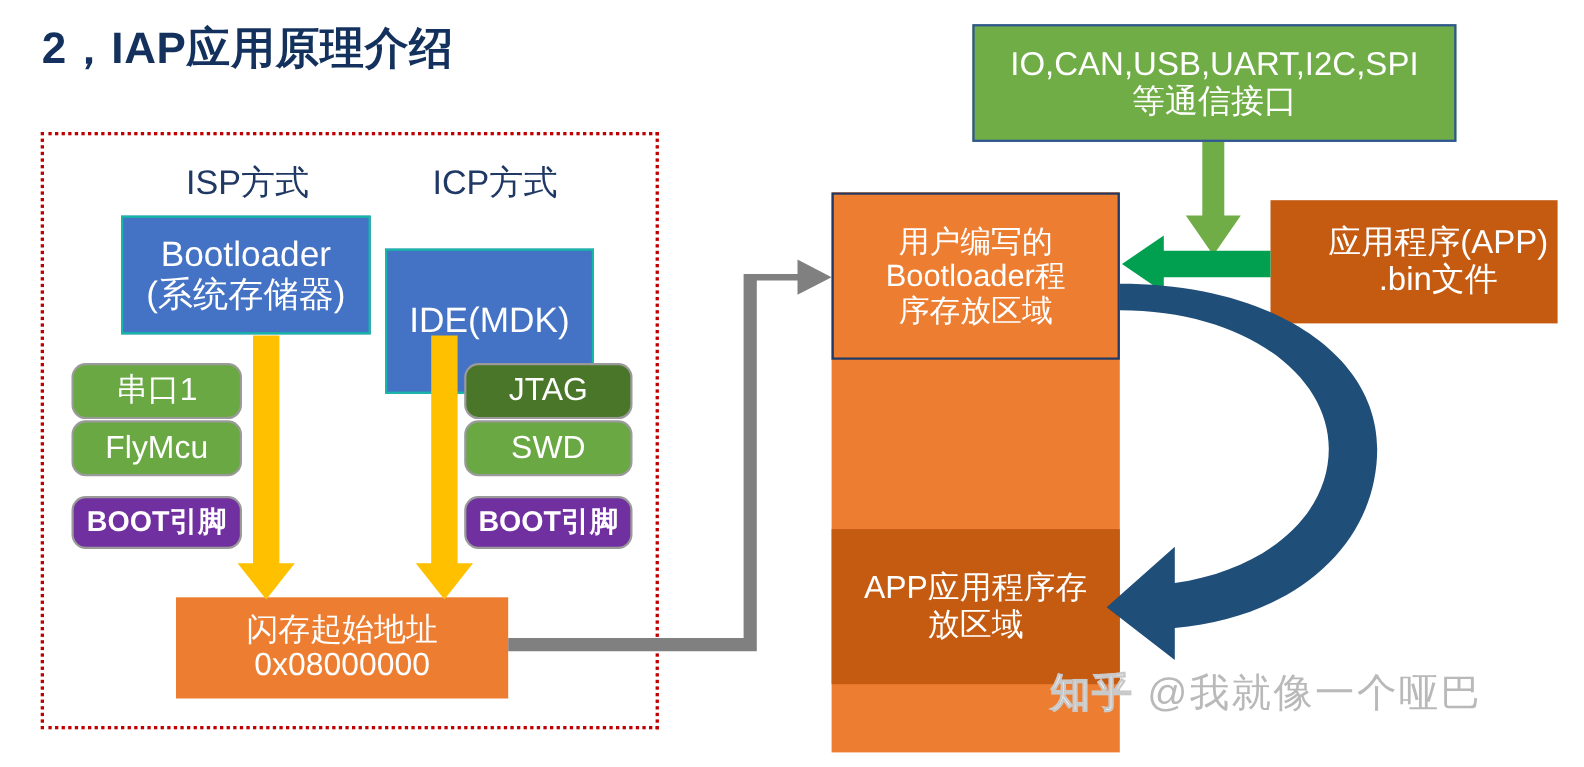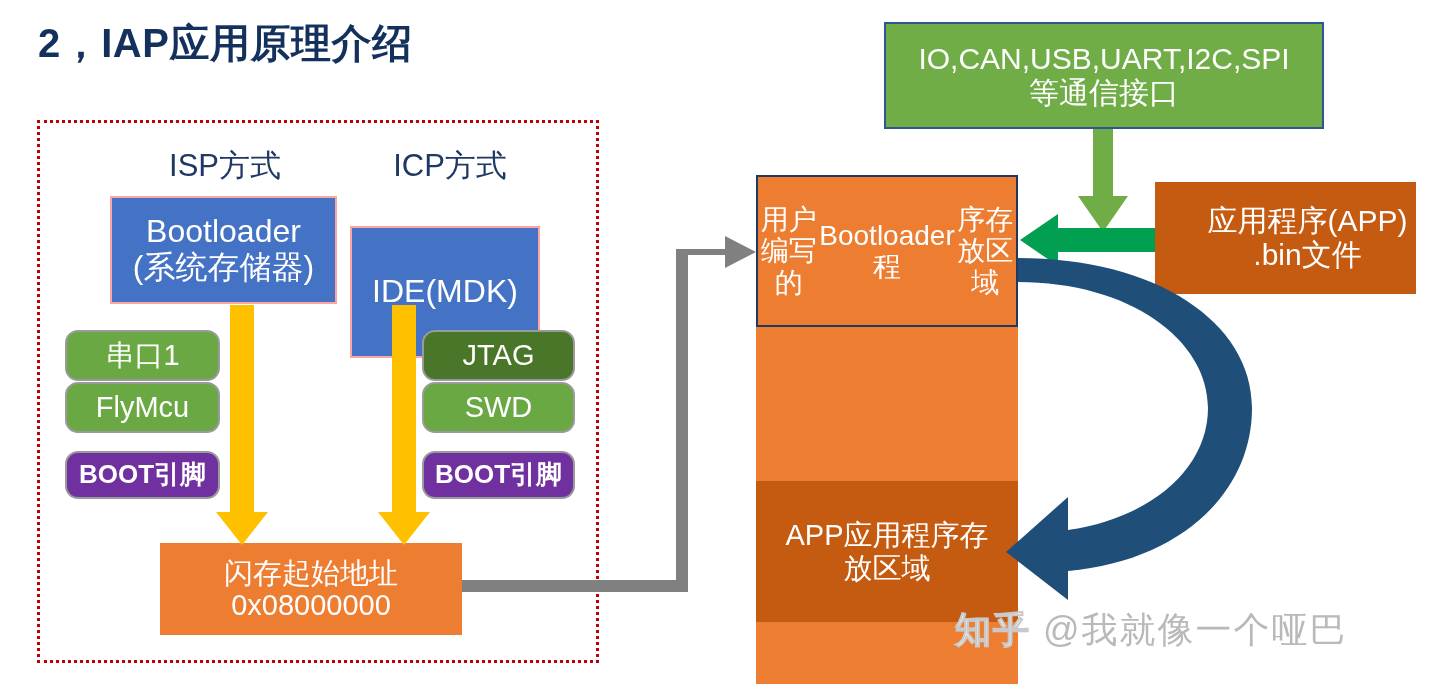--- a/index.html
+++ b/index.html
@@ -50,21 +50,21 @@
     color: #1f3864;
     font-size: 31px;
     display: flex;
     align-items: center;
     justify-content: center;
     white-space: nowrap;
   }
 
   .bluebox {
     background: #4472c4;
-    border: 2px solid #fca5a5;
+    border: 2px solid #14b8a6;
     font-size: 32px;
   }
   .greenpill {
     background: #6aa843;
     border: 2px solid #9a9a9a;
     border-radius: 13px;
     font-size: 29px;
     text-align: center;
   }
   .greenpill.dark {
@@ -164,21 +164,21 @@
   <div class="abs txtbox greenpill" style="left:422px; top:382px; width:153px; height:51px;">SWD</div>
   <div class="abs txtbox purplepill" style="left:422px; top:451px; width:153px; height:48px;">BOOT引脚</div>
 
   <div class="abs txtbox orangebox" style="left:160px; top:543px; width:302px; height:92px; flex-direction:column;">
     <span>闪存起始地址</span>
     <span>0x08000000</span>
   </div>
 
   <div class="abs" id="memory-column"></div>
 
-  <div class="abs txtbox" id="mem-bootloader" style="flex-direction:row;">
+  <div class="abs txtbox" id="mem-bootloader" style="flex-direction:column;">
     <span>用户编写的</span>
     <span>Bootloader程</span>
     <span>序存放区域</span>
   </div>
 
   <div class="abs txtbox" id="mem-app" style="flex-direction:column;">
     <span>APP应用程序存</span>
     <span>放区域</span>
   </div>
 

